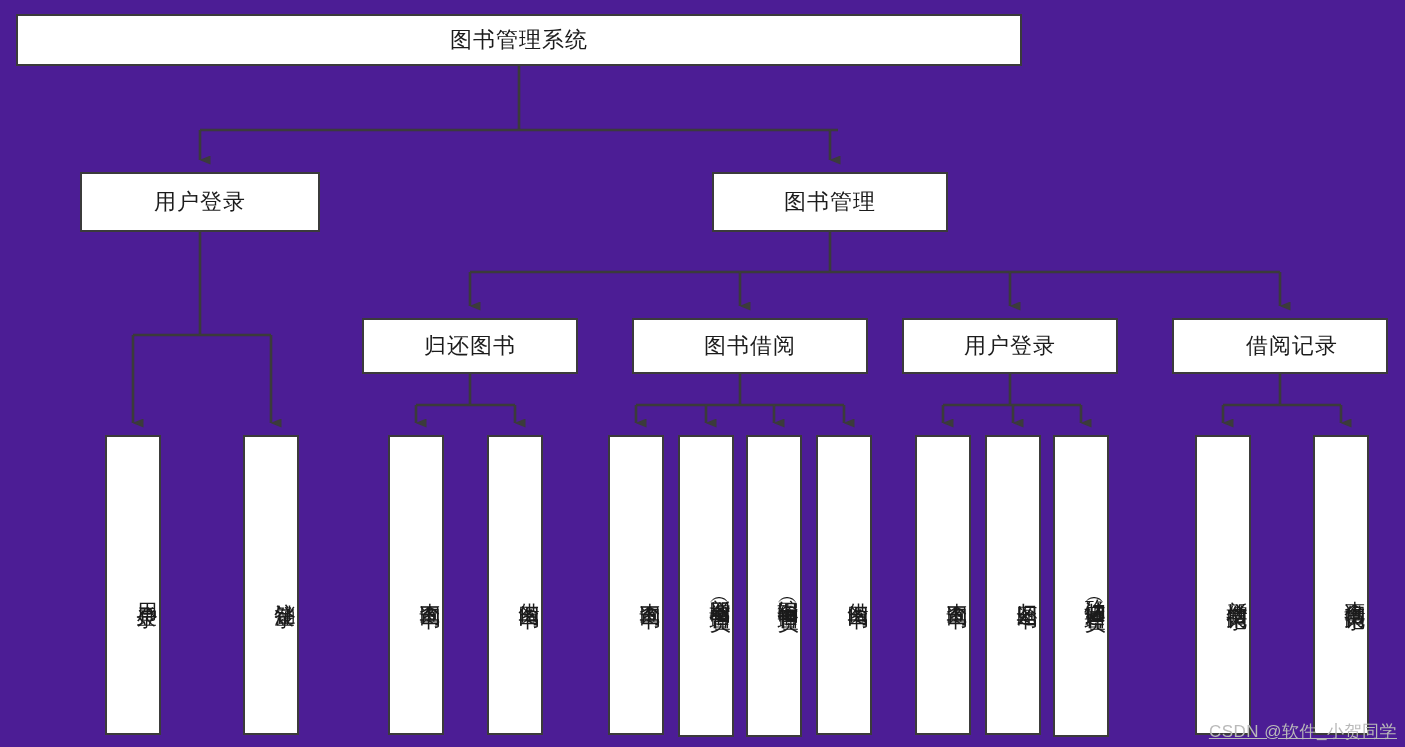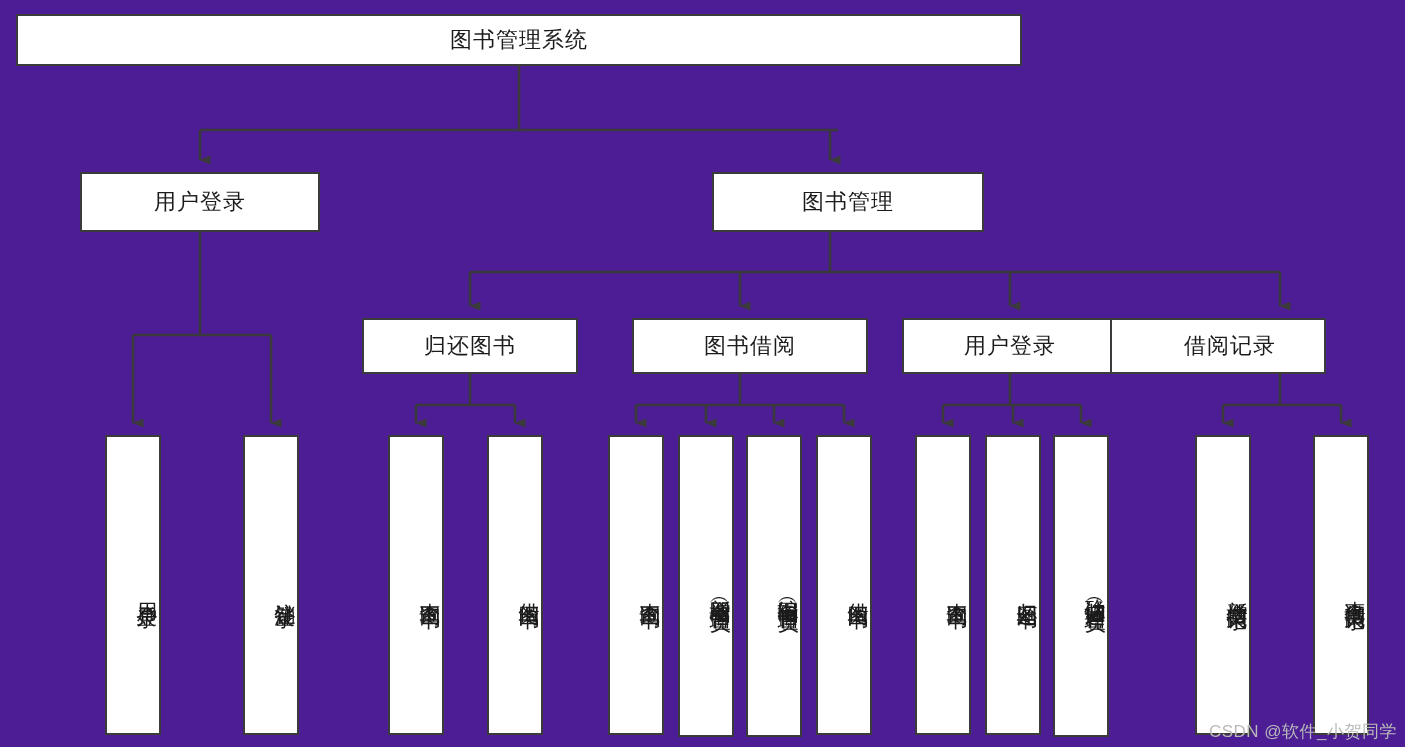--- a/index.html
+++ b/index.html
@@ -57,20 +57,21 @@
     text-orientation: upright;
   }
   #watermark {
     position: absolute;
     right: 8px;
     bottom: 4px;
     font-size: 17px;
     color: #b9b9b9;
     white-space: nowrap;
     letter-spacing: 0.5px;
+    text-decoration: underline;
   }
 </style>
 </head>
 <body>
 
 <div id="canvas">
 
   <svg id="edges" viewBox="0 0 1405 747" xmlns="http://www.w3.org/2000/svg">
     <defs>
       <marker id="arrowhead" markerWidth="9" markerHeight="11" refX="4.5" refY="10.5" orient="auto" markerUnits="userSpaceOnUse">
@@ -121,34 +122,34 @@
     </g>
   </svg>
 
   <div class="node horiz" style="left:16px;top:14px;width:1006px;height:52px;">
     <span class="label">图书管理系统</span>
   </div>
 
   <div class="node horiz" style="left:80px;top:172px;width:240px;height:60px;">
     <span class="label">用户登录</span>
   </div>
-  <div class="node horiz" style="left:712px;top:172px;width:272px;height:60px;">
+  <div class="node horiz" style="left:712px;top:172px;width:236px;height:60px;">
     <span class="label">图书管理</span>
   </div>
 
   <div class="node horiz" style="left:362px;top:318px;width:216px;height:56px;">
     <span class="label">归还图书</span>
   </div>
   <div class="node horiz" style="left:632px;top:318px;width:236px;height:56px;font-family:Liberation Serif, serif;">
     <span class="label">图书借阅</span>
   </div>
   <div class="node horiz" style="left:902px;top:318px;width:216px;height:56px;">
     <span class="label">用户登录</span>
   </div>
-  <div class="node horiz" style="left:1110px;top:318px;width:216px;height:56px;padding-left:24px;">
+  <div class="node horiz" style="left:1172px;top:318px;width:216px;height:56px;padding-left:24px;">
     <span class="label">借阅记录</span>
   </div>
 
   <div class="node vert" style="left:105px;top:435px;width:56px;height:300px;">
     <span class="label">用户登录</span>
   </div>
   <div class="node vert" style="left:243px;top:435px;width:56px;height:300px;">
     <span class="label">注销登录</span>
   </div>
   <div class="node vert" style="left:388px;top:435px;width:56px;height:300px;">

